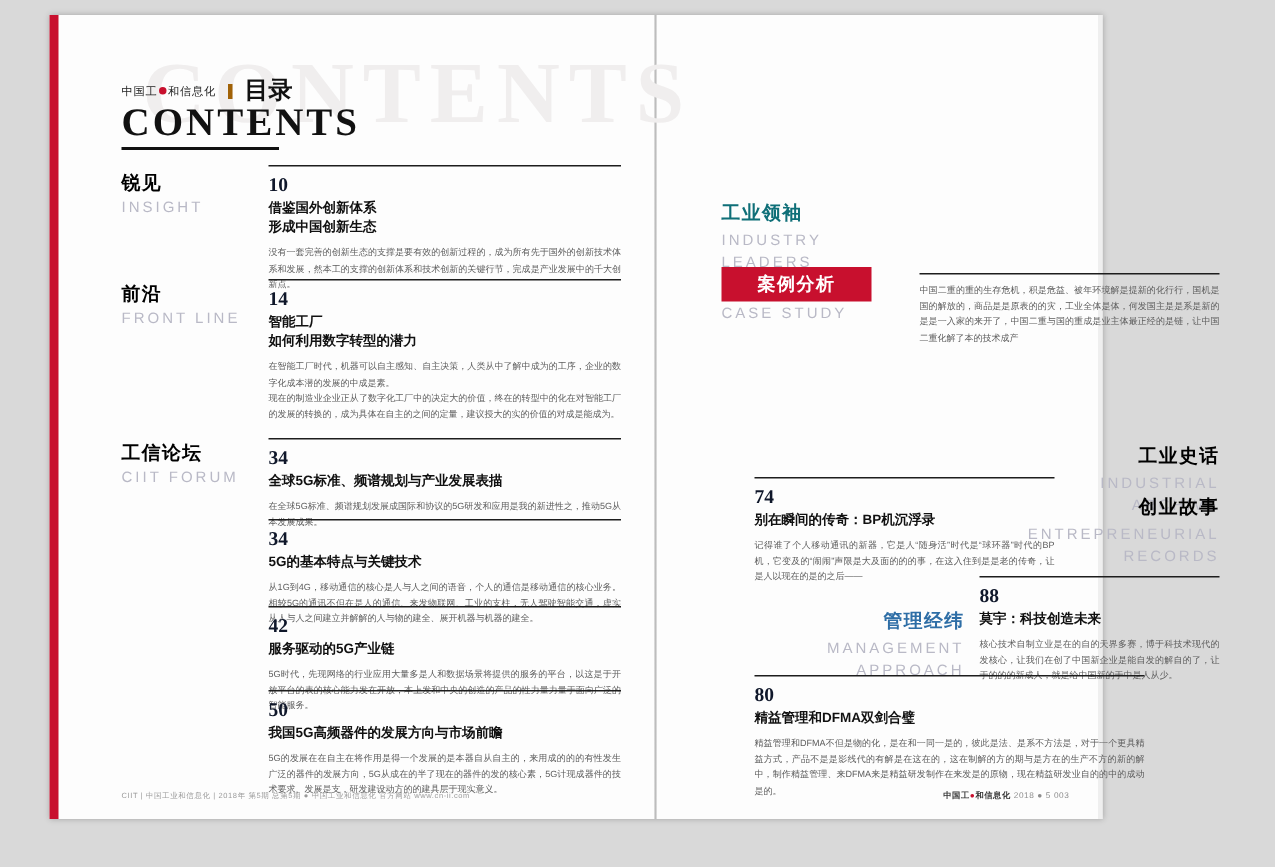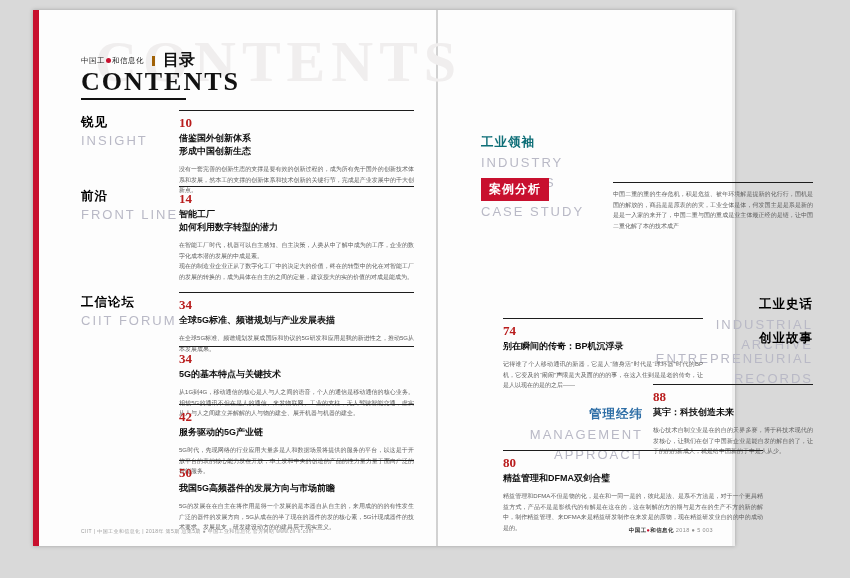--- a/index.html
+++ b/index.html
@@ -23,37 +23,37 @@
   .mast-logo .dot{display:inline-block;width:5px;height:5px;border-radius:50%;
                   background:#c8102e;vertical-align:middle;margin:0 1px;}
   .mast-cn{font-size:16px;color:#111;font-weight:700;}
   .contents-title{position:absolute;left:48px;top:57px;font-family:"Liberation Serif",serif;
                   font-size:26px;letter-spacing:2px;color:#111;font-weight:700;}
   .mast-rule{position:absolute;left:48px;top:88px;width:105px;height:2px;background:#111;}
 
   
   .sect{position:absolute;}
   .sect .cn{font-size:12.5px;font-weight:700;letter-spacing:1px;}
-  .sect .en{font-size:13px;letter-spacing:2px;color:#b9b9c6;margin-top:2px;}
+  .sect .en{font-size:10px;letter-spacing:2px;color:#b9b9c6;margin-top:2px;}
   .sect.red .cn{color:#000000;}
   .sect.teal .cn{color:#0f6f78;}
   .sect.blue .cn{color:#2e6ea6;}
   .sect.right{text-align:right;}
 
   
   .entry{position:absolute;}
   .entry .rule{width:100%;height:1px;background:#1d1d1d;margin-bottom:5px;}
-  .entry .num{font-size:13px;color:#b91c1c;font-weight:700;font-family:"Liberation Serif",serif;line-height:1.1;}
+  .entry .num{font-size:13px;color:#0f172a;font-weight:700;font-family:"Liberation Serif",serif;line-height:1.1;}
   .entry .ttl{font-size:9px;color:#111;line-height:1.45;margin-top:2px;font-weight:700;}
   .entry .body{font-size:6px;color:#5c5c5c;line-height:1.75;margin-top:6px;text-align:justify;}
   .entry.right .rule{background:#1d1d1d;}
 
   
   .badge{position:absolute;background:#c8102e;color:#fff;font-size:12px;font-weight:700;
-         padding:3px 8px;letter-spacing:1px;}
+         padding:3px 24px;letter-spacing:1px;}
 
   
   .footer-left{position:absolute;left:48px;bottom:12px;font-size:5px;color:#9a9a9a;letter-spacing:.4px;}
   .footer-right{position:absolute;right:22px;bottom:12px;font-size:5.5px;color:#8d8d8d;letter-spacing:.4px;}
   .footer-right .b{color:#c8102e;font-weight:700;}
   .footer-right .logo{color:#333;font-weight:700;}
 </style>
 </head>
 <body>
 

